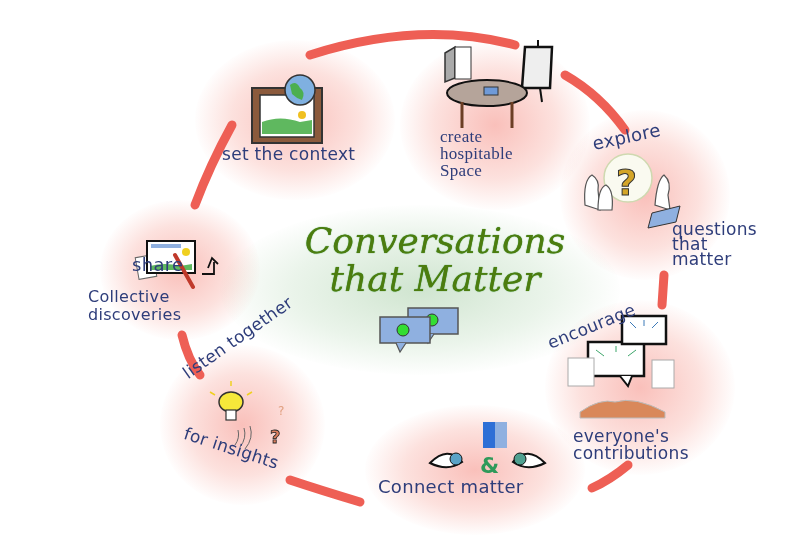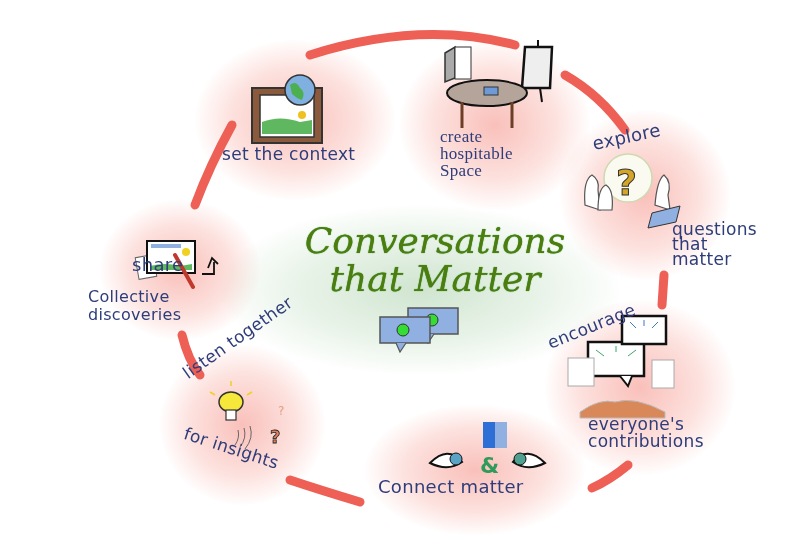--- a/index.html
+++ b/index.html
@@ -156,21 +156,21 @@
   </div>
   <div class="label" style="left:644px;top:222px;line-height:15px;margin-left:28px;">
     <span>questions</span>
     <span>that</span>
     <span>matter</span>
   </div>
 
   <div class="label" style="left:545px;top:318px;transform:rotate(-22deg);">
     <span>encourage</span>
   </div>
-  <div class="label" style="left:573px;top:416px;margin-left:15px;">
+  <div class="label" style="left:573px;top:428px;">
     <span>everyone's</span>
     <span>contributions</span>
   </div>
 
   <div class="label" style="left:378px;top:478px;font-size:18px;line-height:18px;">
     <span>Connect matter</span>
   </div>
 
   <div class="label" style="left:180px;top:368px;transform:rotate(-35deg);transform-origin:left top;">
     <span>listen together</span>

